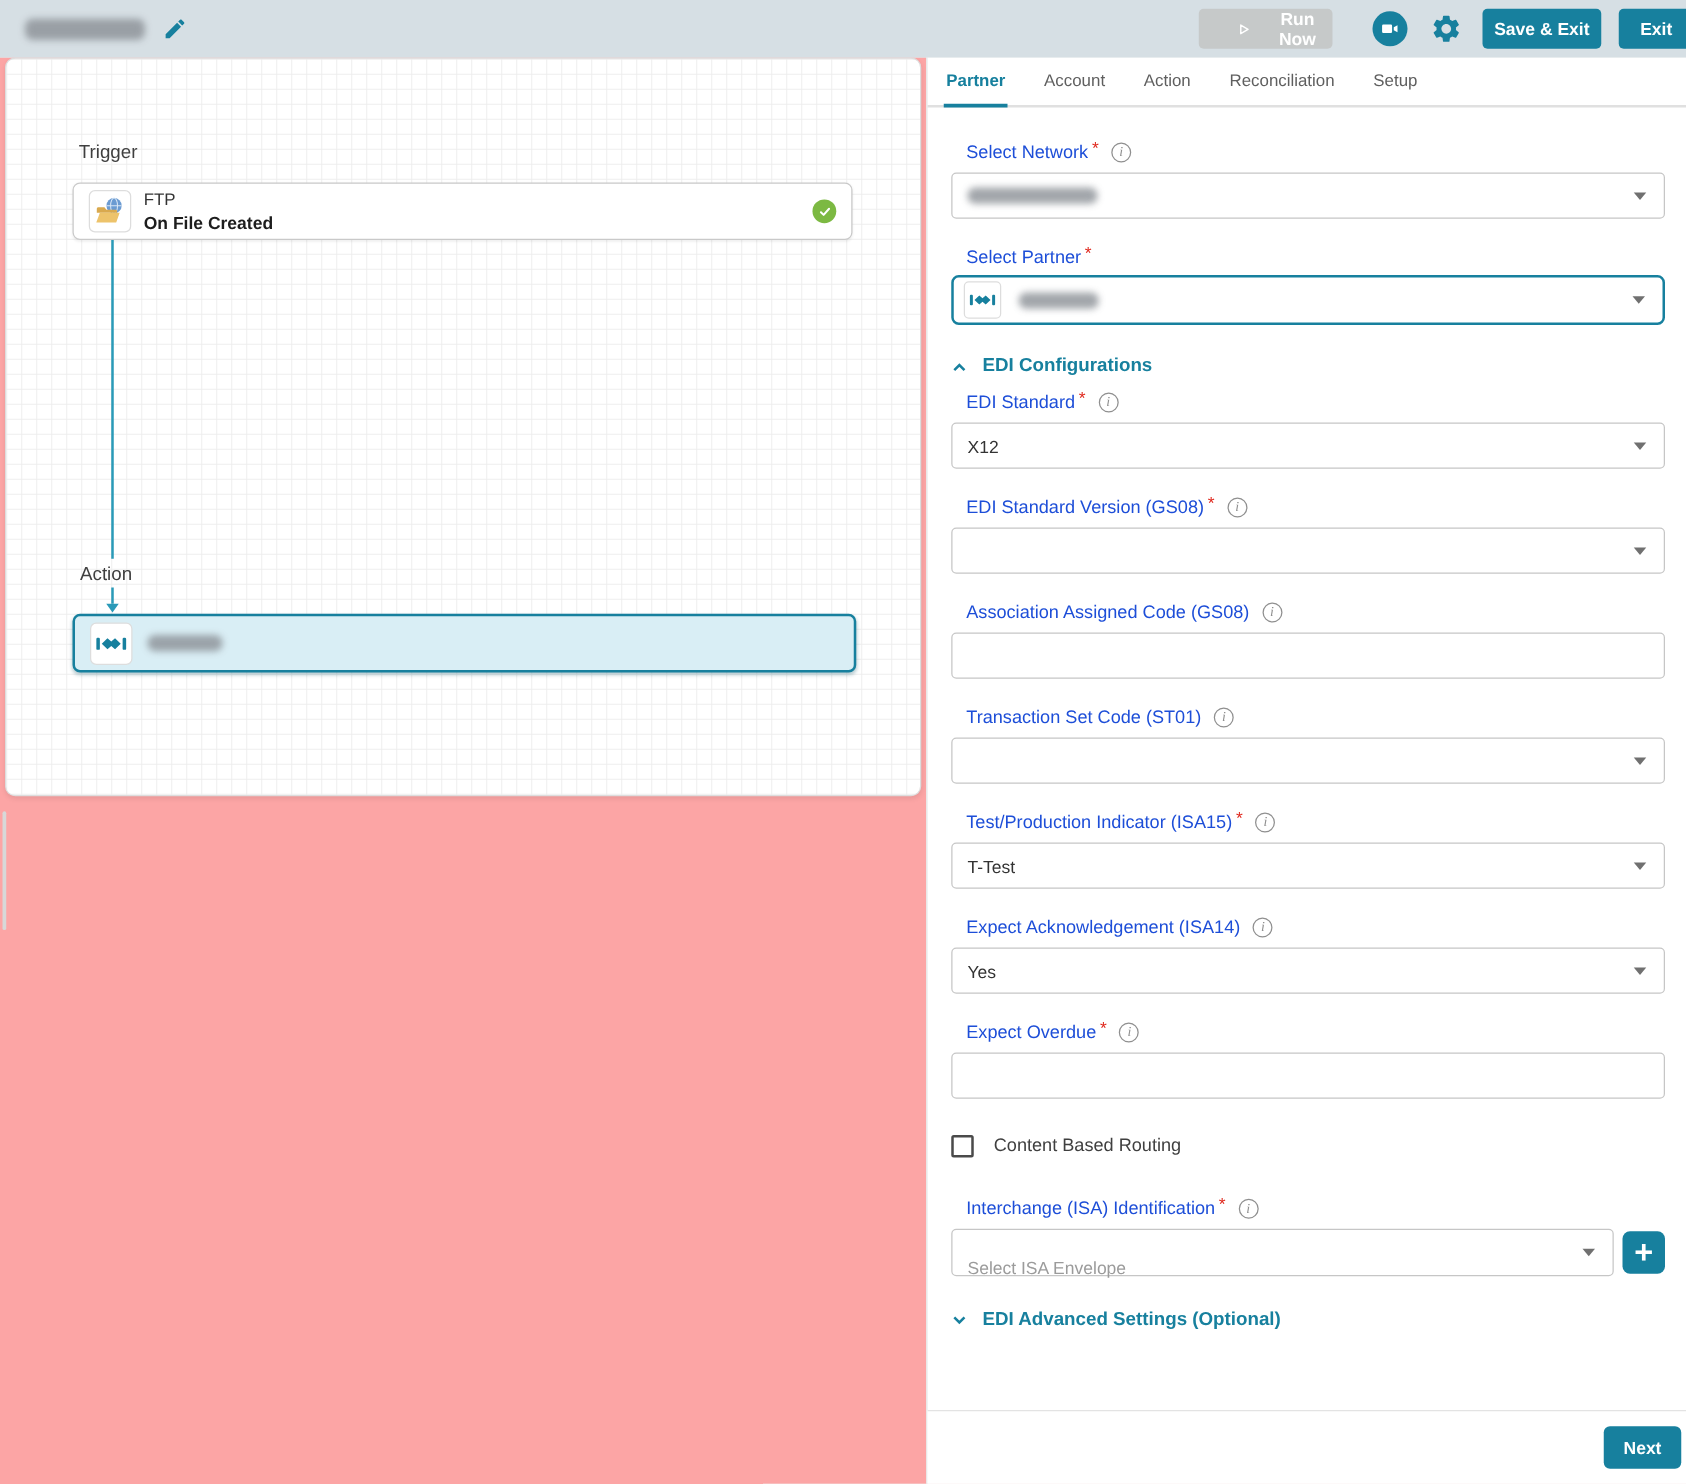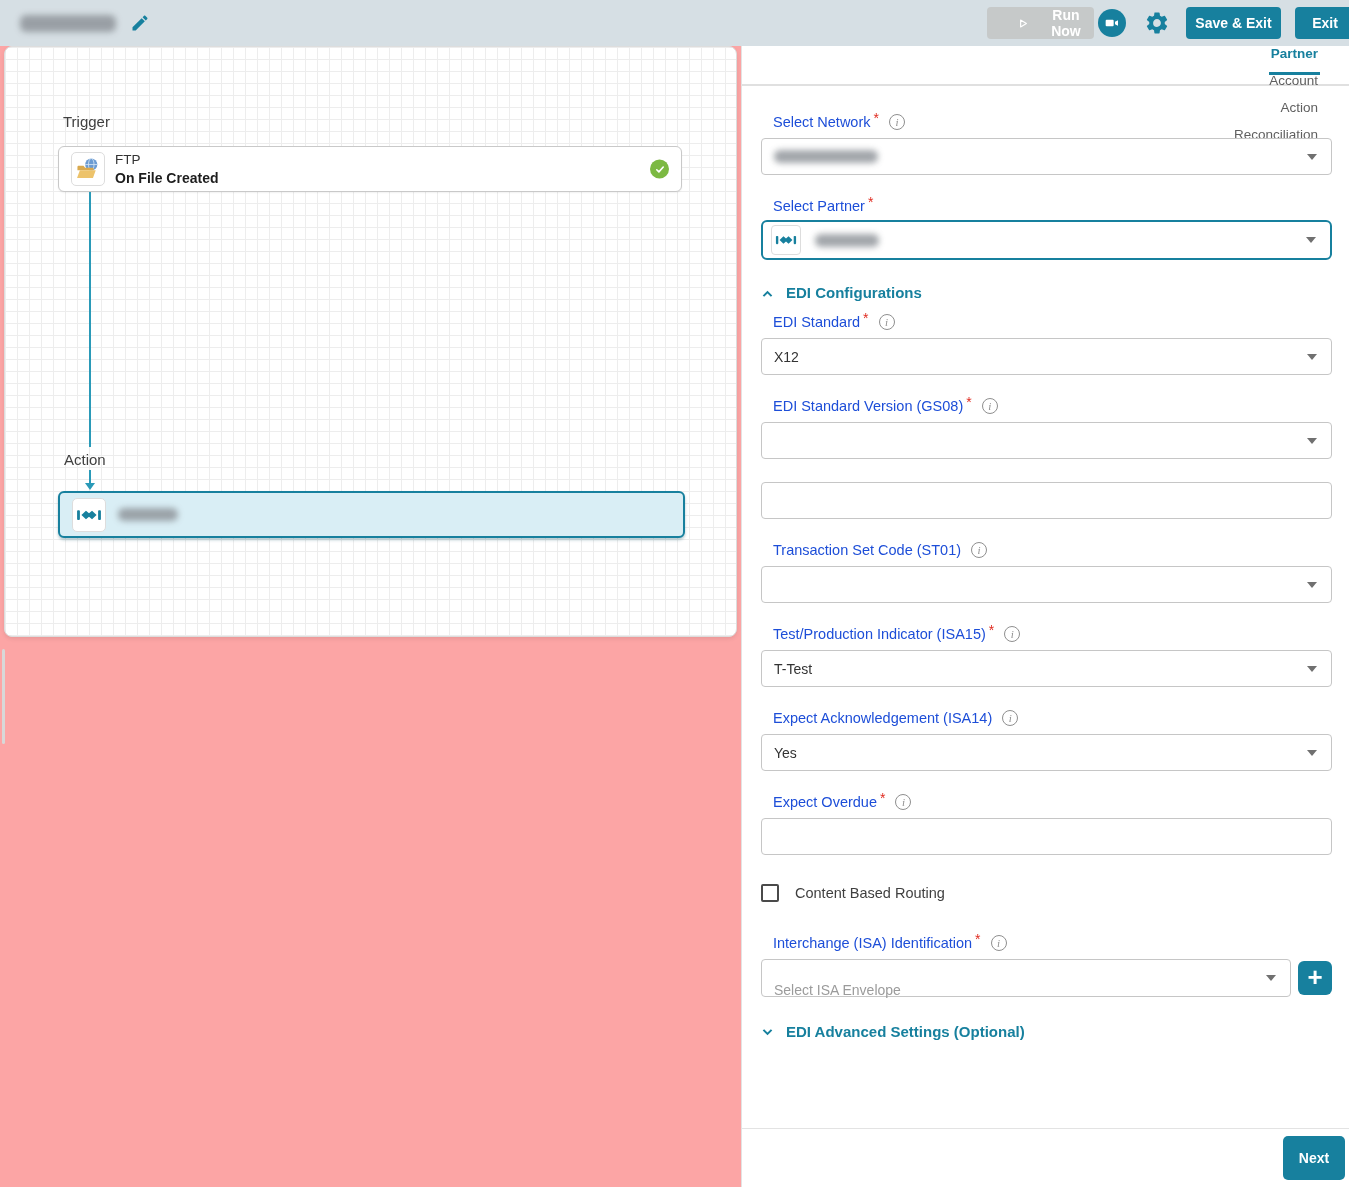--- a/index.html
+++ b/index.html
@@ -13,21 +13,21 @@
     padding:0 0 0 20px; z-index:30; }
   .title-wrap { display:flex; align-items:center; gap:14px; }
   .blur-pill { background:#8b9096; opacity:.8; border-radius:6px; filter:blur(3px); }
   .title-pill { width:96px; height:17px; }
   .icon-btn { background:none; border:none; cursor:pointer; display:inline-flex; align-items:center; justify-content:center; }
   .pencil svg { width:20px; height:20px; fill:#17809E; }
   .topbar-actions { display:flex; align-items:center; gap:0; }
   .btn { border:none; border-radius:4px; height:32px; font-family:"Liberation Sans",sans-serif;
     font-size:14px; font-weight:bold; color:#fff; cursor:pointer; display:inline-flex;
     align-items:center; justify-content:center; }
-  .btn-run { background:#c6c9c9; width:107px; gap:8px; margin-right:4px;padding-left:29px; }
+  .btn-run { background:#c6c9c9; width:107px; gap:8px; margin-right:32px;padding-left:29px; }
   .btn-run svg { width:15px; height:15px; }
   .circle-icon { width:28px; height:28px; border-radius:50%; background:#17809E;
     display:inline-flex; align-items:center; justify-content:center; margin-right:18px; cursor:pointer; }
   .circle-icon svg { width:16px; height:16px; fill:#fff; }
   .gear-btn { margin-right:16px; cursor:pointer; display:inline-flex; }
   .gear-btn svg { width:26px; height:26px; fill:#17809E; }
   .btn-save { background:#17809E; width:95px; margin-right:14px; }
   .btn-exit { background:#17809E; width:60px; margin-right:-6px; }
 
   
@@ -61,21 +61,21 @@
   .arrowhead { position:absolute; width:0; height:0;
     border-left:5px solid transparent; border-right:5px solid transparent;
     border-top:7px solid #2a9ab8; }
   .action-node { background:#d9eef5; border:2px solid #17809E;
     box-shadow:0 2px 3px rgba(10,80,100,.3); }
   .node-blur { width:60px; height:13px; margin-left:12px; }
 
   
   .panel { position:relative; flex:1; background:#fff; border-left:1px solid #e3e3e3; }
   .tabs { display:flex; align-items:flex-end; height:40px; padding-left:15px;
-    border-bottom:2px solid #e0e0e0;flex-direction:column; }
+    border-bottom:2px solid #e0e0e0; }
   .tab { font-size:13.5px; color:#5f5f5f; padding:0 0 12px 0; margin-right:31px;
     cursor:pointer; position:relative; }
   .tab.active { color:#17809E; font-weight:bold; }
   .tab.active::after { content:""; position:absolute; left:-2px; right:-2px; bottom:-2px;
     height:3px; background:#17809E; }
 
   .panel-body { padding:28px 17px 0 19px; }
   .field { margin-bottom:23px; }
   .field-label { display:flex; align-items:center; margin-bottom:8px; }
   .lbl { font-size:14.5px; color:#1d4ed8;margin-left:12px; }
@@ -118,21 +118,21 @@
   .isa-row { display:flex; align-items:center; gap:7px; }
   .isa-row .select { flex:1; height:38px; }
   .plus-btn { width:34px; height:34px; background:#17809E; border:none; border-radius:6px;
     color:#fff; font-size:26px; font-weight:bold; line-height:1; cursor:pointer;
     display:flex; align-items:center; justify-content:center; flex:none; }
   .plus-btn::before { content:"+"; margin-top:-3px; }
 
   .panel-footer { position:absolute; left:0; right:0; bottom:0; height:59px;
     border-top:1px solid #e3e3e3; display:flex; align-items:center; justify-content:flex-end;
     padding-right:4px; background:#fff; }
-  .btn-next { background:#17809E; width:62px; height:44px; border-radius:5px; }
+  .btn-next { background:#17809E; width:62px; height:34px; border-radius:5px; }
 </style>
 </head>
 <body>
 
 <div class="app">
 
   <header class="topbar">
     <div class="title-wrap">
       <div class="blur-pill title-pill"></div>
       <span class="icon-btn pencil">
@@ -282,20 +282,24 @@
               <span class="req">*</span>
             <span class="info-icon"></span>
           </div>
           <div class="select">
             <span class="select-value"></span>
             <span class="caret"></span>
           </div>
         </div>
 
         <div class="field">
+          <div class="field-label">
+            <span class="lbl">Association Assigned Code (GS08)</span>
+            <span class="info-icon"></span>
+          </div>
           <div class="text-input">
             <span class="select-value"></span>
           </div>
         </div>
 
         <div class="field">
           <div class="field-label">
             <span class="lbl">Transaction Set Code (ST01)</span>
             <span class="info-icon"></span>
           </div>

